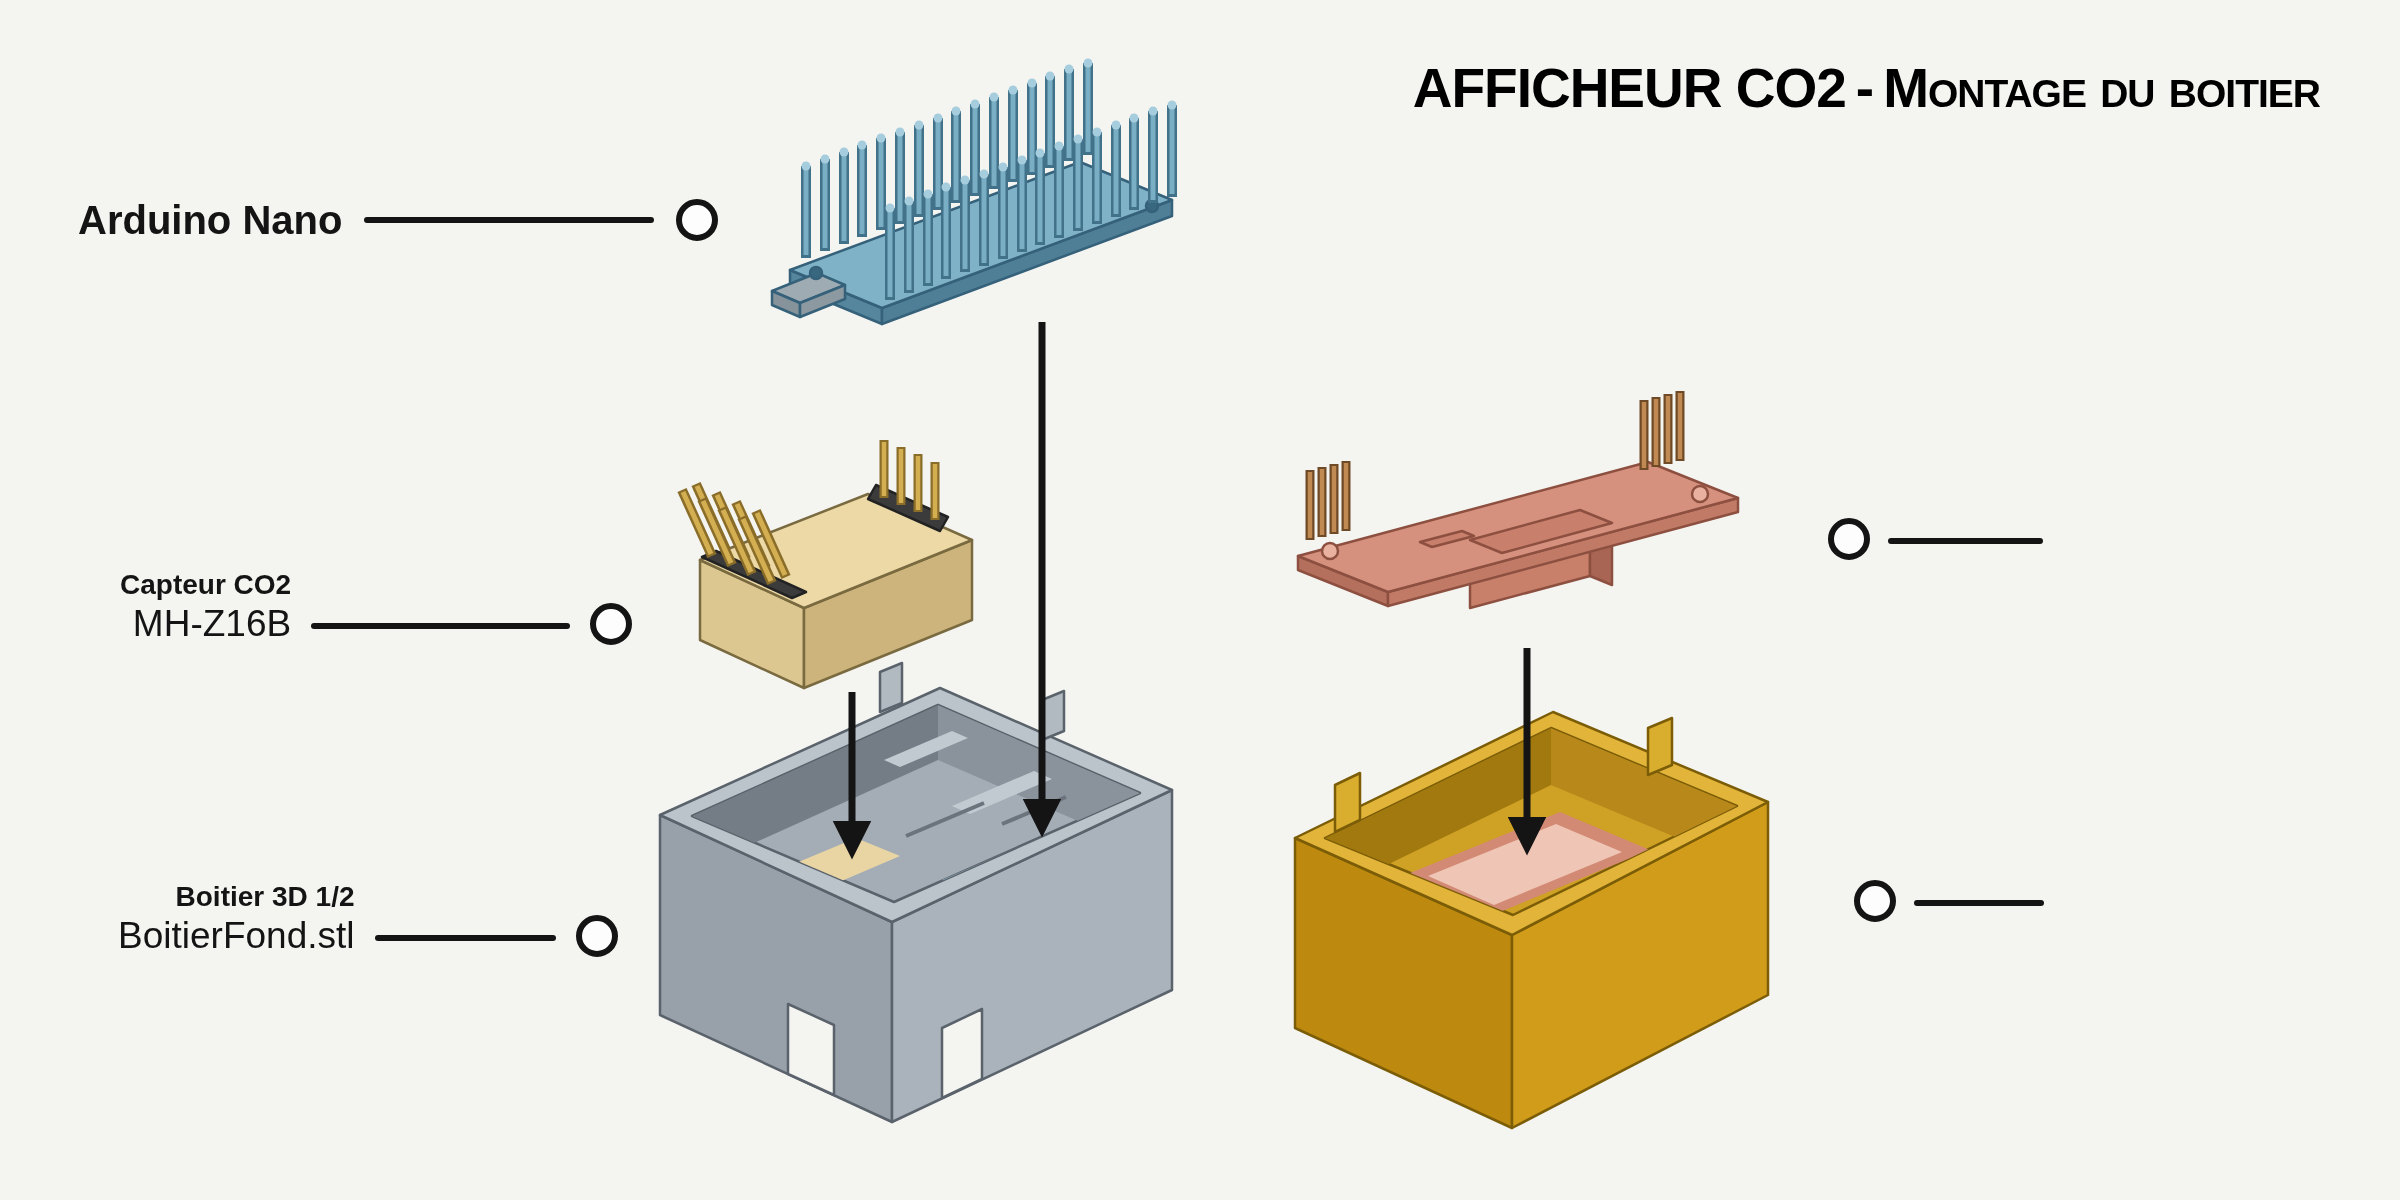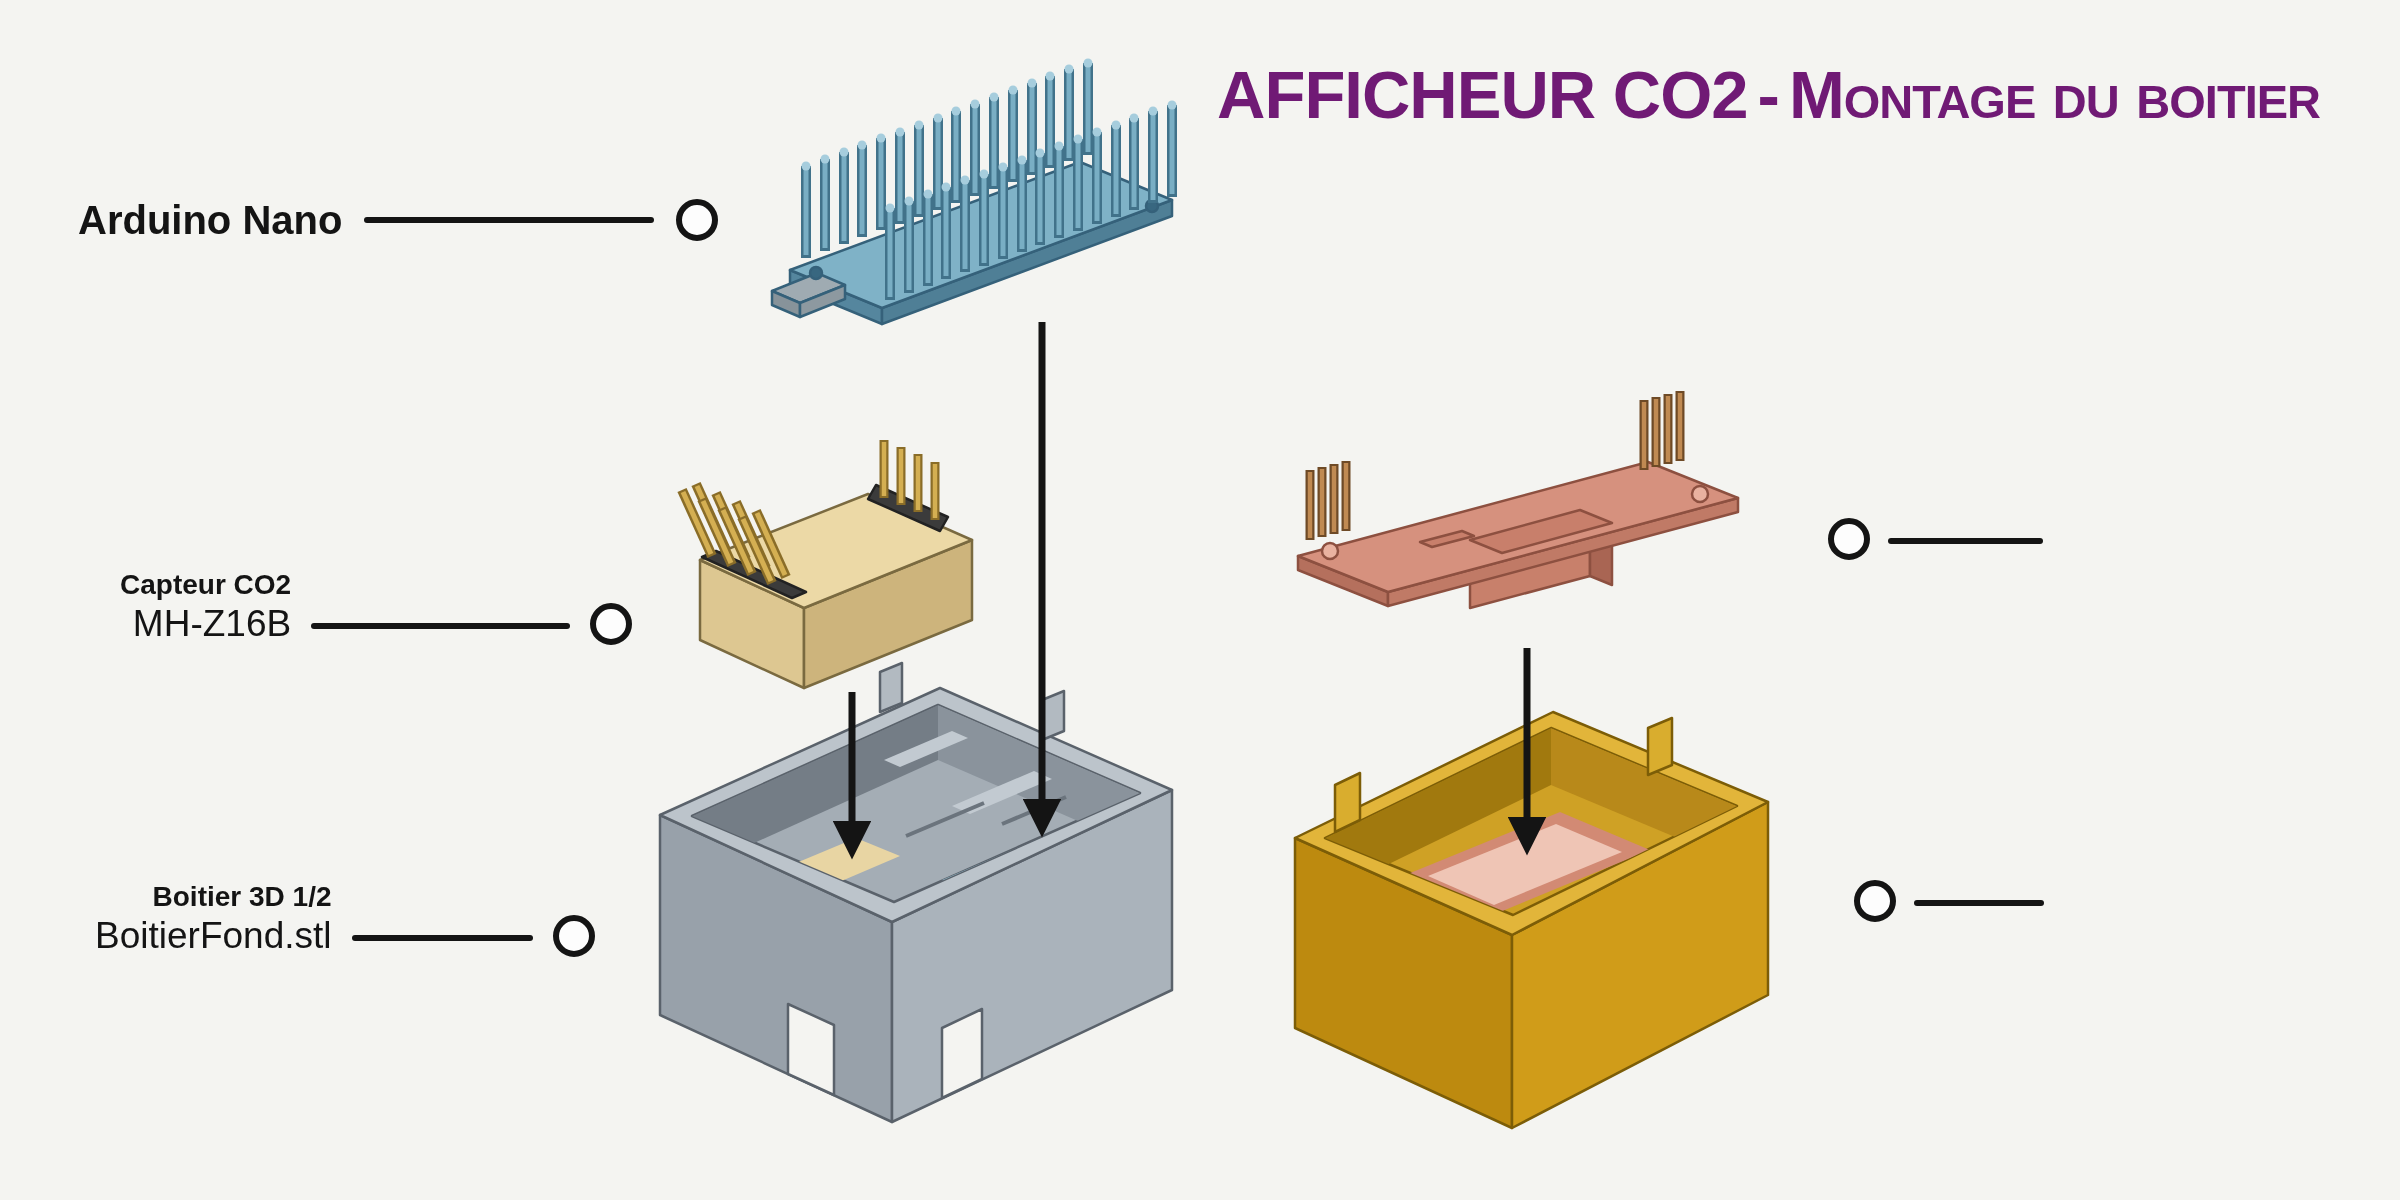--- a/index.html
+++ b/index.html
@@ -7,22 +7,22 @@
     position:relative;
     background:#f4f4f1;
     font-family:"Liberation Sans", sans-serif;
     color:#141414;
   }
   .stage{position:absolute;inset:0;}
   svg.illus{position:absolute;left:0;top:0;width:2400px;height:1200px;}
 
   .title{
     position:absolute;top:56px;right:80px;
-    font-weight:bold;font-size:67px;letter-spacing:-1px;
-    white-space:nowrap;color:#701a75;
+    font-weight:bold;font-size:55px;letter-spacing:-1px;
+    white-space:nowrap;color:#000000;
   }
   .title .sep{margin:0 10px;}
   .title .sub{font-variant:small-caps;}
 
   .callout{position:absolute;display:flex;}
   .callout .line{height:6px;background:#141414;border-radius:3px;flex:1;}
   .callout .line.fixed{flex:none;}
   .callout .dot{
     width:30px;height:30px;border:6px solid #141414;border-radius:50%;
     background:#fdfdfd;flex:none;
@@ -227,21 +227,21 @@
 
   <div class="callout leftside" style="left:120px;top:548px;width:512px;margin-top:20px;">
     <div class="text">
       <div class="small">Capteur CO2</div>
       <div class="big">MH-Z16B</div>
     </div>
     <div class="line"></div>
     <div class="dot"></div>
   </div>
 
-  <div class="callout leftside" style="left:95px;top:880px;width:500px;">
+  <div class="callout leftside" style="left:118px;top:880px;width:500px;">
     <div class="text">
       <div class="small">Boitier 3D 1/2</div>
       <div class="big">BoitierFond.stl</div>
     </div>
     <div class="line"></div>
     <div class="dot"></div>
   </div>
 
   <div class="callout rightside" style="left:1828px;top:518px;width:480px;">
     <div class="dot"></div>

